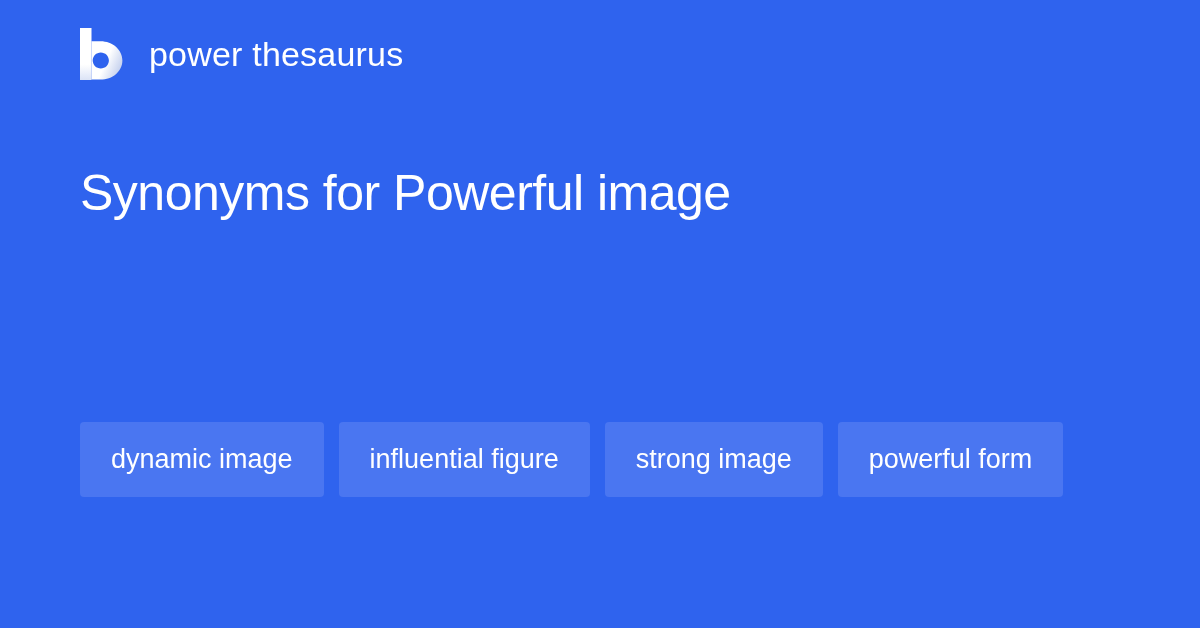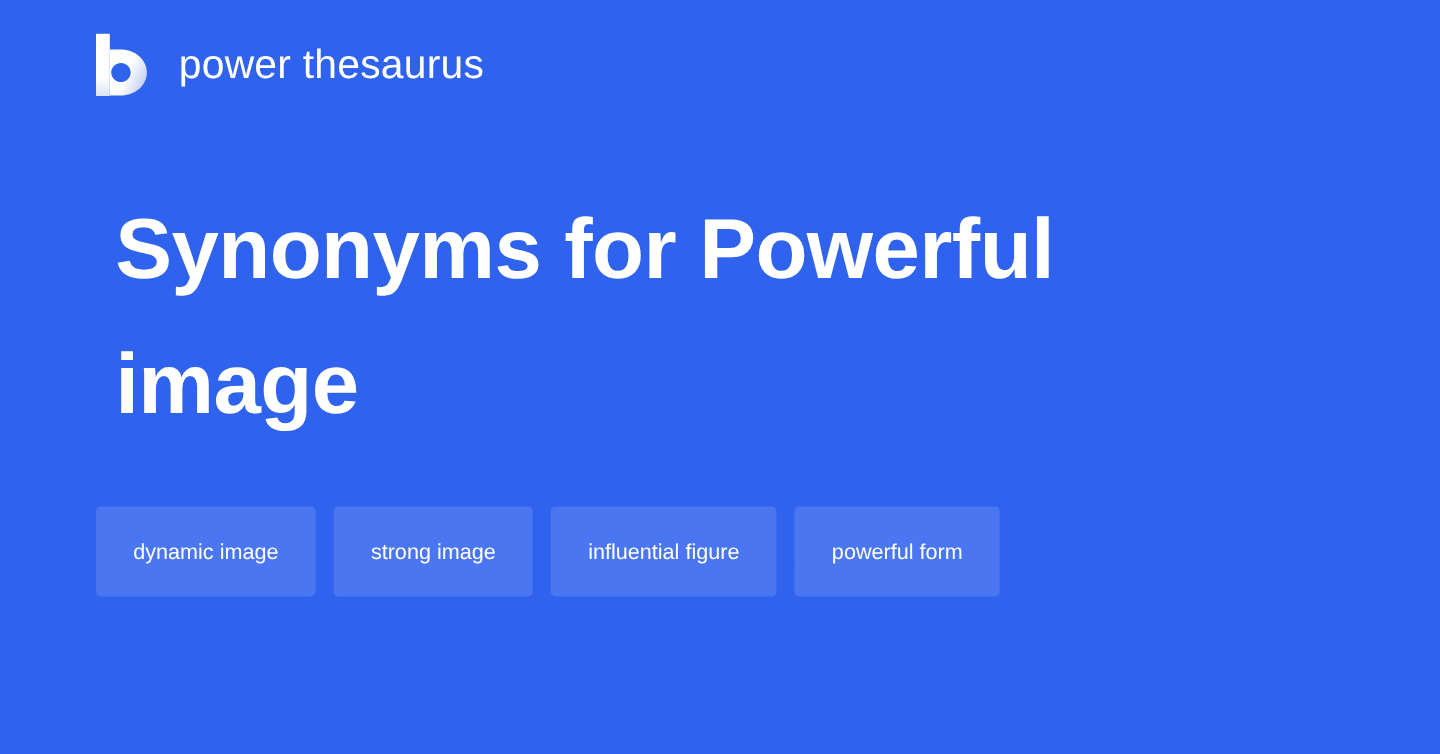--- a/index.html
+++ b/index.html
@@ -51,24 +51,24 @@
     white-space: nowrap;
     font-family: "Liberation Sans", sans-serif;
   }
 
   
   .headline {
     position: absolute;
     left: 80px;
     top: 137px;
     width: 960px;
-    margin: 16px;
+    margin: 0;
     color: #ffffff;
-    font-size: 71px;
-    font-weight: 700;
+    font-size: 50px;
+    font-weight: 400;
     line-height: 112px;
     letter-spacing: -0.5px;
     font-family: "Liberation Sans", sans-serif;
   }
 
   
   .chips {
     position: absolute;
     left: 80px;
     top: 422px;
@@ -81,21 +81,21 @@
   .chip {
     height: 75px;
     box-sizing: border-box;
     padding: 0 31px;
     display: flex;
     align-items: center;
     justify-content: center;
     background: #4a76f1;
     border-radius: 4px;
     color: #ffffff;
-    font-size: 18px;
+    font-size: 27px;
     font-weight: 400;
     line-height: 1;
     white-space: nowrap;
     font-family: "Liberation Sans", sans-serif;
     cursor: pointer;
     text-decoration: none;
   }
 </style>
 </head>
 <body>
@@ -124,18 +124,18 @@
                  M20.8 24.4 C16.3 24.4 12.7 28.0 12.7 32.4 C12.7 36.8 16.3 40.4 20.8 40.4 C25.3 40.4 28.9 36.8 28.9 32.4 C28.9 28.0 25.3 24.4 20.8 24.4 Z"></path>
       </svg>
     </span>
     <span class="brand-name">power thesaurus</span>
   </div>
 
   <h1 class="headline">Synonyms for Powerful image</h1>
 
   <div class="chips">
     <span class="chip">dynamic image</span>
+    <span class="chip">influential figure</span>
     <span class="chip">strong image</span>
-    <span class="chip">influential figure</span>
     <span class="chip">powerful form</span>
   </div>
 
 </div>
 
 </body></html>

